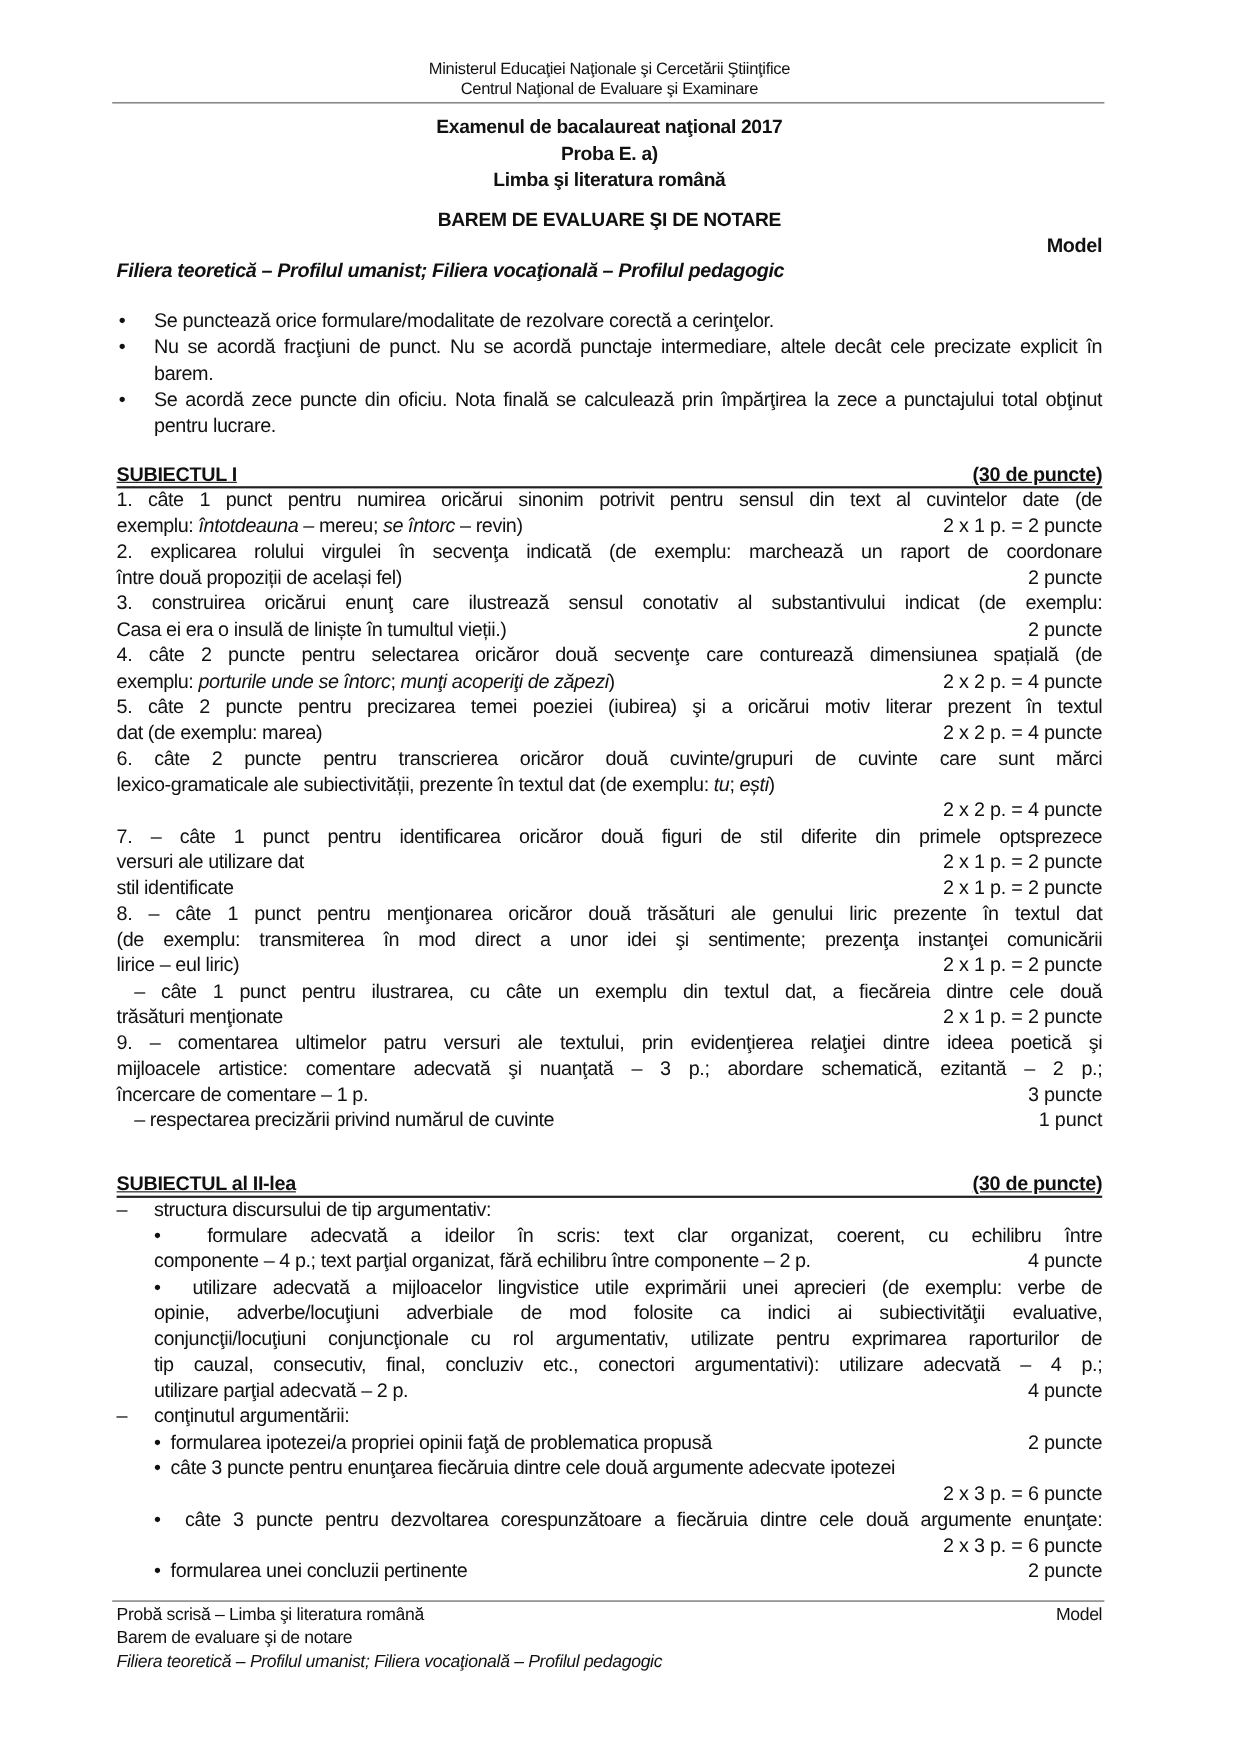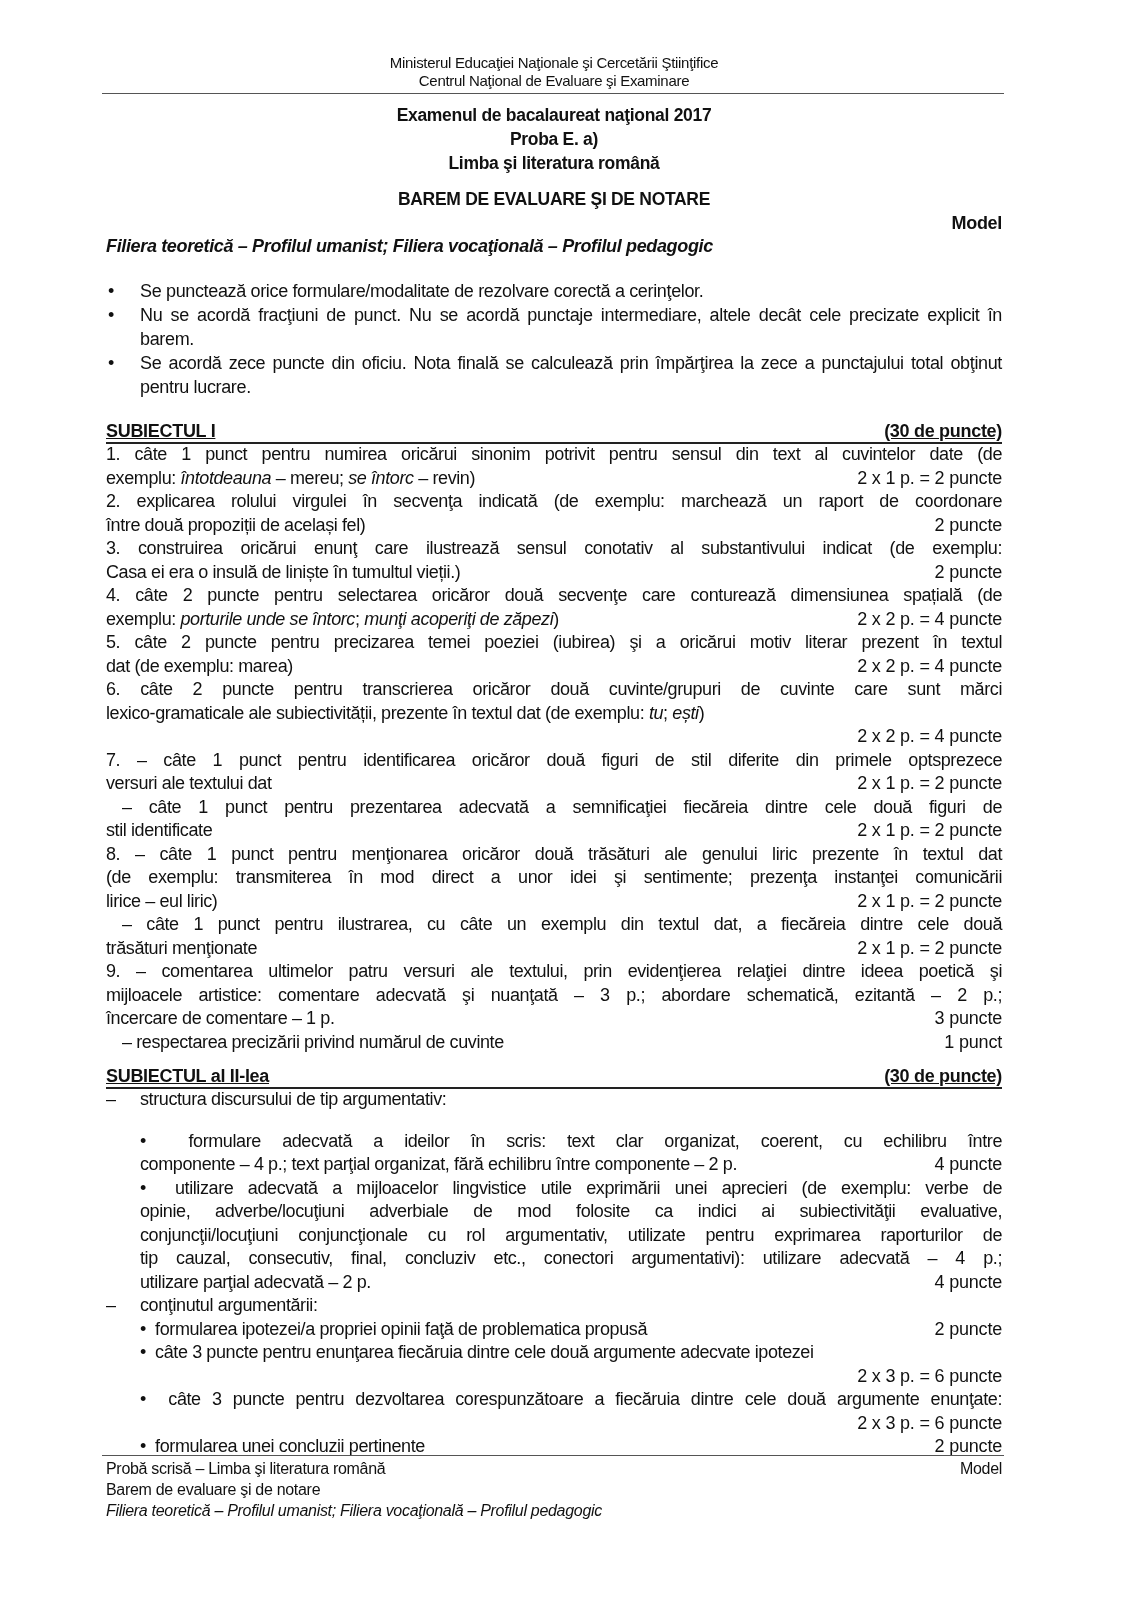--- a/index.html
+++ b/index.html
@@ -84,24 +84,23 @@
     </div>
     <div class="ln j">6. câte 2 puncte pentru transcrierea oricăror două cuvinte/grupuri de cuvinte care sunt mărci</div>
     <div class="ln">
       <span>lexico-gramaticale ale subiectivității, prezente în textul dat (de exemplu: </span><i>tu</i><span>; </span><i>ești</i><span>)</span>
     </div>
     <div class="ln">
       <b class="pts">2 x 2 p. = 4 puncte</b>
     </div>
     <div class="ln j">7. – câte 1 punct pentru identificarea oricăror două figuri de stil diferite din primele optsprezece</div>
     <div class="ln">
-      <span>versuri ale textului dat</span>
+      <span>versuri ale utilizare dat</span>
       <b class="pts">2 x 1 p. = 2 puncte</b>
     </div>
-    <div class="ln j" style="padding-left:16px;">– câte 1 punct pentru prezentarea adecvată a semnificaţiei fiecăreia dintre cele două figuri de</div>
     <div class="ln">
       <span>stil identificate</span>
       <b class="pts">2 x 1 p. = 2 puncte</b>
     </div>
     <div class="ln j">8. – câte 1 punct pentru menţionarea oricăror două trăsături ale genului liric prezente în textul dat</div>
     <div class="ln j">(de exemplu: transmiterea în mod direct a unor idei şi sentimente; prezenţa instanţei comunicării</div>
     <div class="ln">
       <span>lirice – eul liric)</span>
       <b class="pts">2 x 1 p. = 2 puncte</b>
     </div>
@@ -125,21 +124,21 @@
   <div class="subject-head" style="top:1066px;">
     <span>SUBIECTUL al II-lea</span>
     <span>(30 de puncte)</span>
   </div>
 
   <div class="body" style="top:1088px;">
     <div class="ln" style="padding-left:34px;">
       <span class="dash-mark">–</span>
       <span>structura discursului de tip argumentativ:</span>
     </div>
-    <div class="ln j" style="padding-left:34px;margin-top:18px;">
+    <div class="ln j" style="padding-left:34px;">
       <span>•&nbsp;&nbsp;</span><span>formulare adecvată a ideilor în scris: text clar organizat, coerent, cu echilibru între</span>
     </div>
     <div class="ln" style="padding-left:34px;">
       <span>componente – 4 p.; text parţial organizat, fără echilibru între componente – 2 p.</span>
       <b class="pts">4 puncte</b>
     </div>
     <div class="ln j" style="padding-left:34px;">
       <span>•&nbsp;&nbsp;</span><span>utilizare adecvată a mijloacelor lingvistice utile exprimării unei aprecieri (de exemplu: verbe de</span>
     </div>
     <div class="ln j" style="padding-left:34px;">opinie, adverbe/locuţiuni adverbiale de mod folosite ca indici ai subiectivităţii evaluative,</div>

